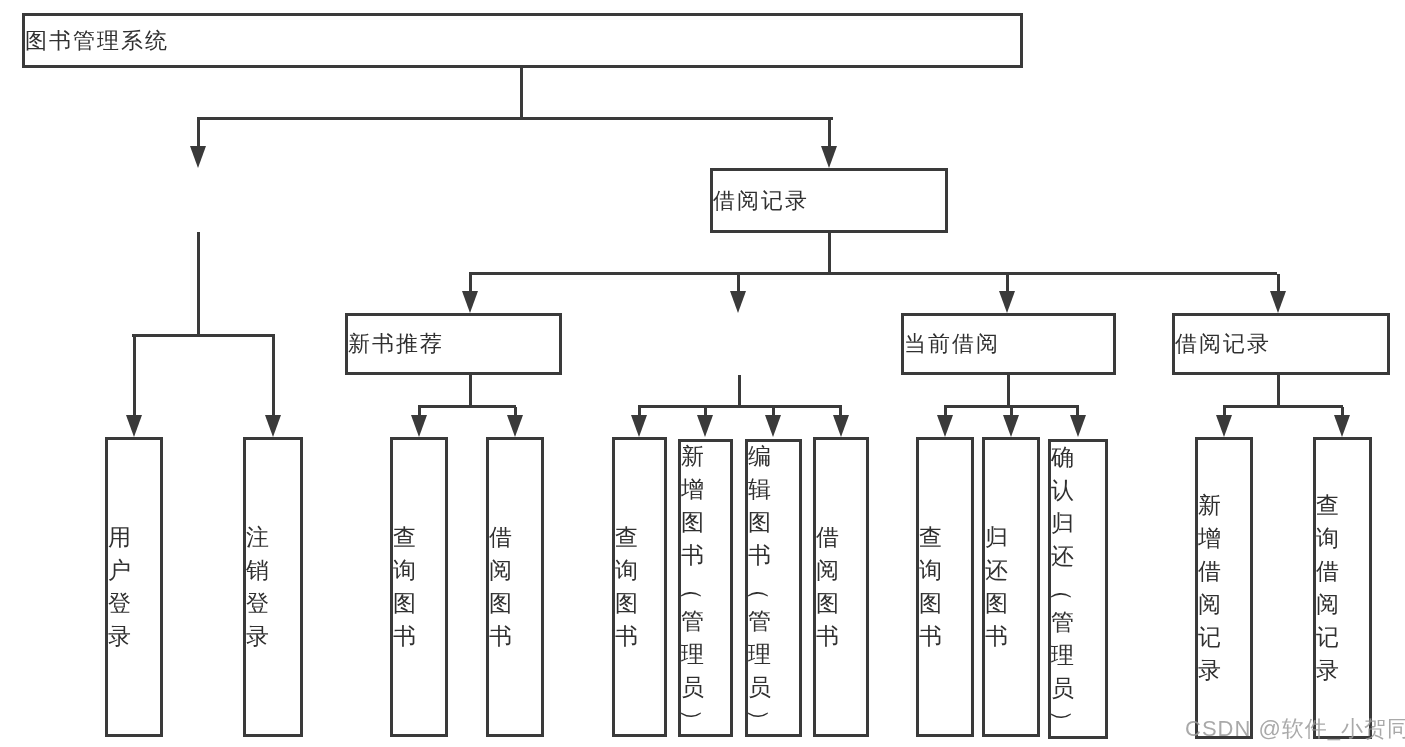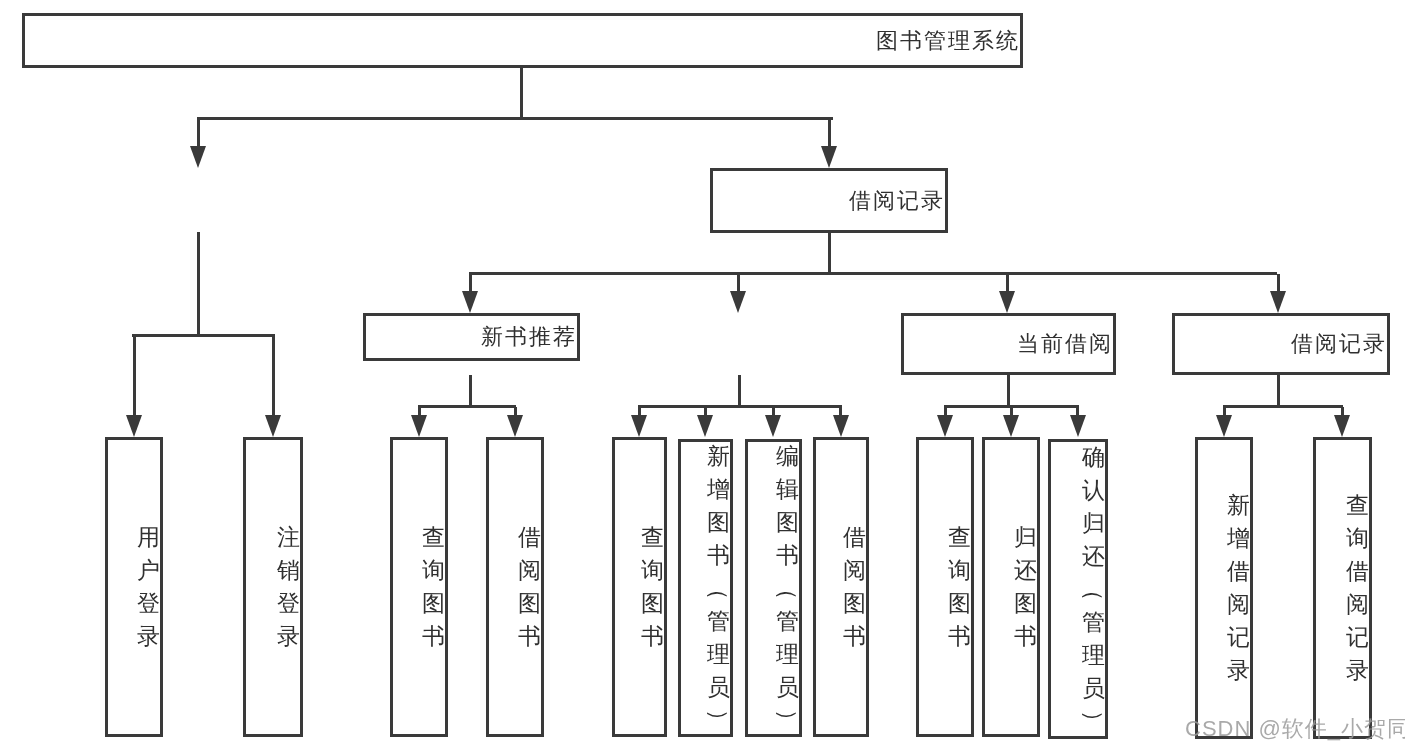--- a/index.html
+++ b/index.html
@@ -3,21 +3,21 @@
 <meta charset="utf-8">
 <style>
   html,body{margin:0;padding:0;background:#ffffff;}
   .canvas{
     position:relative;width:1405px;height:747px;background:var(--bg,#ffffff);
     font-family:"Liberation Sans",sans-serif;overflow:hidden;
   }
   .box{
     position:absolute;box-sizing:border-box;background:#ffffff;
     border:3px solid var(--line,#3a3a3a);
-    display:flex;align-items:center;justify-content:flex-end;
+    display:flex;align-items:center;justify-content:flex-start;
     color:var(--text,#303030);
   }
   .hbox{font-size:22px;letter-spacing:2px;}
   .vbox{padding:2px 0;}
   .vtext{
     display:flex;flex-direction:column;align-items:center;justify-content:center;
     gap:10px;font-size:23px;line-height:1;
   }
   .vtext .char{height:23px;display:flex;align-items:center;justify-content:center;}
   .vtext .char.paren{transform:rotate(90deg);}
@@ -80,21 +80,21 @@
   <div class="line" style="left:469px;top:272px;width:808px;height:3px"></div>
   <div class="line" style="left:469px;top:274px;width:3px;height:17px"></div>
   <div class="arrow" style="left:462px;top:291px"></div>
   <div class="line" style="left:737px;top:274px;width:3px;height:17px"></div>
   <div class="arrow" style="left:730px;top:291px"></div>
   <div class="line" style="left:1006px;top:274px;width:3px;height:17px"></div>
   <div class="arrow" style="left:999px;top:291px"></div>
   <div class="line" style="left:1277px;top:274px;width:3px;height:17px"></div>
   <div class="arrow" style="left:1270px;top:291px"></div>
 
-  <div class="box hbox" style="left:363px;top:313px;width:217px;height:48px">
+  <div class="box hbox" style="left:345px;top:313px;width:217px;height:62px">
     <span>新书推荐</span>
   </div>
   <div class="box hbox" style="left:1172px;top:313px;width:218px;height:62px">
     <span>借阅记录</span>
   </div>
   <div class="box hbox" style="left:901px;top:313px;width:215px;height:62px">
     <span>当前借阅</span>
   </div>
 
   <div class="line" style="left:469px;top:375px;width:3px;height:32px"></div>

